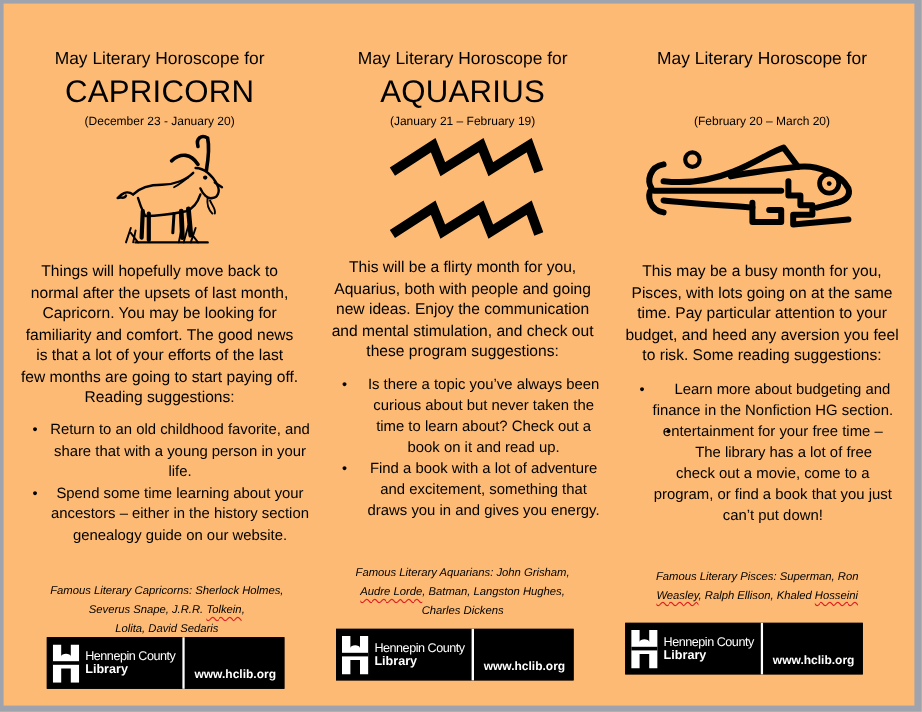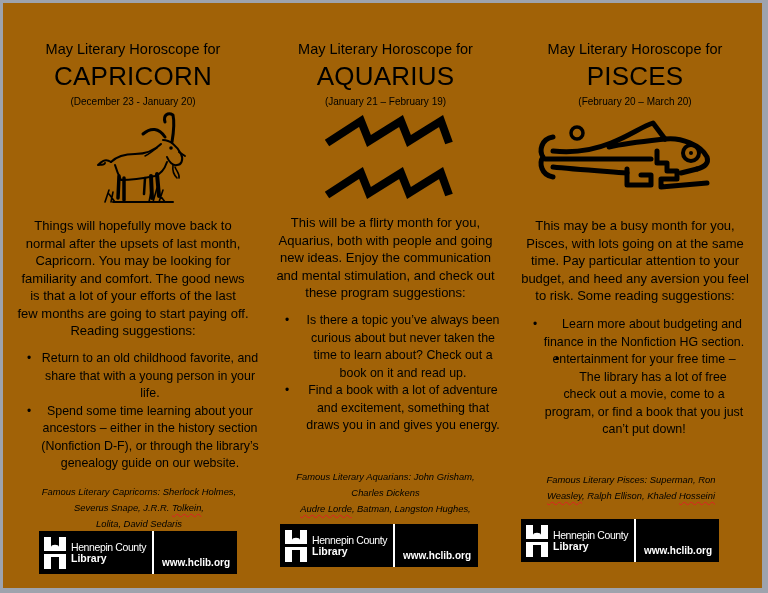--- a/index.html
+++ b/index.html
@@ -5,21 +5,21 @@
     html, body { margin: 0; padding: 0; }
     body {
       width: 768px; height: 593px; overflow: hidden;
       background: #9ea3ad;
       font-family: "Liberation Sans", "DejaVu Sans", sans-serif;
       color: #000;
       position: relative;
     }
     .page {
       position: absolute; left: 3px; top: 3px; width: 759px; height: 585px;
-      background: #a16207;
+      background: #fdba74;
     }
     .col {
       position: absolute; top: 0; height: 585px;
     }
     .col-1 { left: 0; width: 260px; }
     .col-2 { left: 260px; width: 245px; }
     .col-3 { left: 505px; width: 254px; }
 
     .abs { position: absolute; left: 0; right: 0; text-align: center; }
     .heading-small { font-size: 14.5px; white-space: nowrap; }
@@ -95,21 +95,20 @@
       <li style="text-align:center; padding-left:18px;">
         <span class="dot" style="left:6px;">•</span>
         <div>Return to an old childhood favorite, and</div>
         <div>share that with a young person in your</div>
         <div>life.</div>
       </li>
       <li style="text-align:center; padding-left:18px; margin-top:0px;">
         <span class="dot" style="left:6px;">•</span>
         <div>Spend some time learning about your</div>
         <div>ancestors – either in the history section</div>
-        <div>(Nonfiction D-F), or through the library’s</div>
         <div>genealogy guide on our website.</div>
       </li>
     </ul>
 
     <div class="abs famous" style="top:481px; left:12px;">
       <div>Famous Literary Capricorns: Sherlock Holmes,</div>
       <div><span>Severus Snape, J.R.R. </span><span class="spell">Tolkein</span><span>,</span></div>
       <div>Lolita, David Sedaris</div>
     </div>
 
@@ -163,22 +162,22 @@
       <li style="text-align:center; padding-left:18px;">
         <span class="dot" style="left:4px;">•</span>
         <div>Find a book with a lot of adventure</div>
         <div>and excitement, something that</div>
         <div>draws you in and gives you energy.</div>
       </li>
     </ul>
 
     <div class="abs famous" style="top:466px;">
       <div>Famous Literary Aquarians: John Grisham,</div>
+      <div><span class="spell">Audre Lorde</span><span>, Batman, Langston Hughes,</span></div>
       <div>Charles Dickens</div>
-      <div><span class="spell">Audre Lorde</span><span>, Batman, Langston Hughes,</span></div>
     </div>
 
     <div class="logo" style="left:17px; top:521px; width:198px;">
       <div class="left" style="width:113px;">
         <div style="margin-left:5px; width:22px; height:32px; position:relative;">
           <svg width="22" height="32" viewBox="0 0 22 32">
               <path d="M0 0 H7 V10 C7 7, 15 7, 15 10 V0 H22 V32 H15 V20 H7 V32 H0 Z" fill="#fff"></path>
               <rect x="0" y="14" width="22" height="3" fill="#000"></rect>
             </svg>
         </div>
@@ -188,21 +187,20 @@
         </div>
       </div>
       <div class="right">
         <span class="url">www.hclib.org</span>
       </div>
     </div>
   </div>
 
   <div class="col col-3">
     <div class="abs heading-small" style="top:38px;">May Literary Horoscope for</div>
-    <div class="abs heading-big" style="top:58px;">PISCES</div>
     <div class="abs heading-dates" style="top:93px;">(February 20 – March 20)</div>
 
     <div style="position:absolute; left:23px; top:114px;">
       <svg width="190" height="78" viewBox="0 0 190 78" fill="none" stroke="#000" stroke-width="5" stroke-linecap="round" stroke-linejoin="round">
         <circle cx="46" cy="16" r="6" stroke-width="3.5"></circle>
 
         <path d="M22 20 C10 22, 8 34, 12 40 C8 46, 10 58, 22 60"></path>
 
         <path d="M22 34 C40 36, 60 34, 80 26 C100 18, 110 10, 122 6 L134 22"></path>
 

